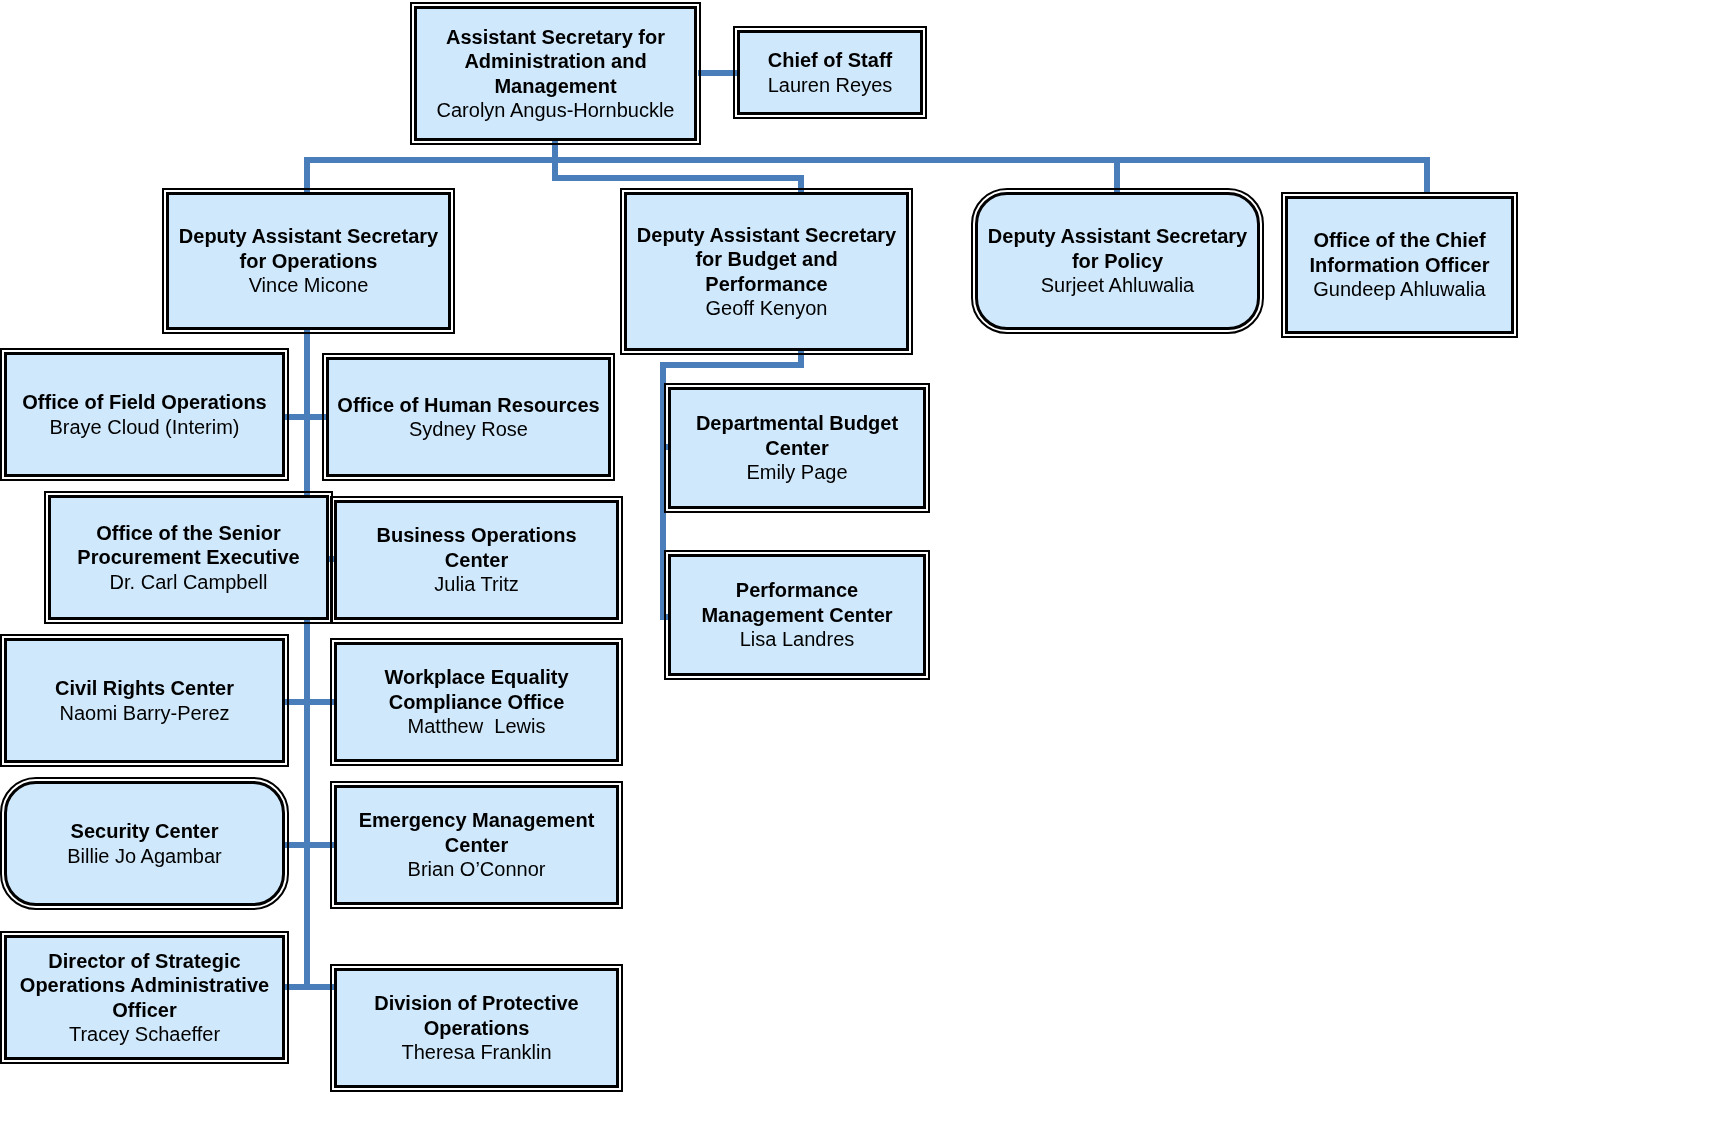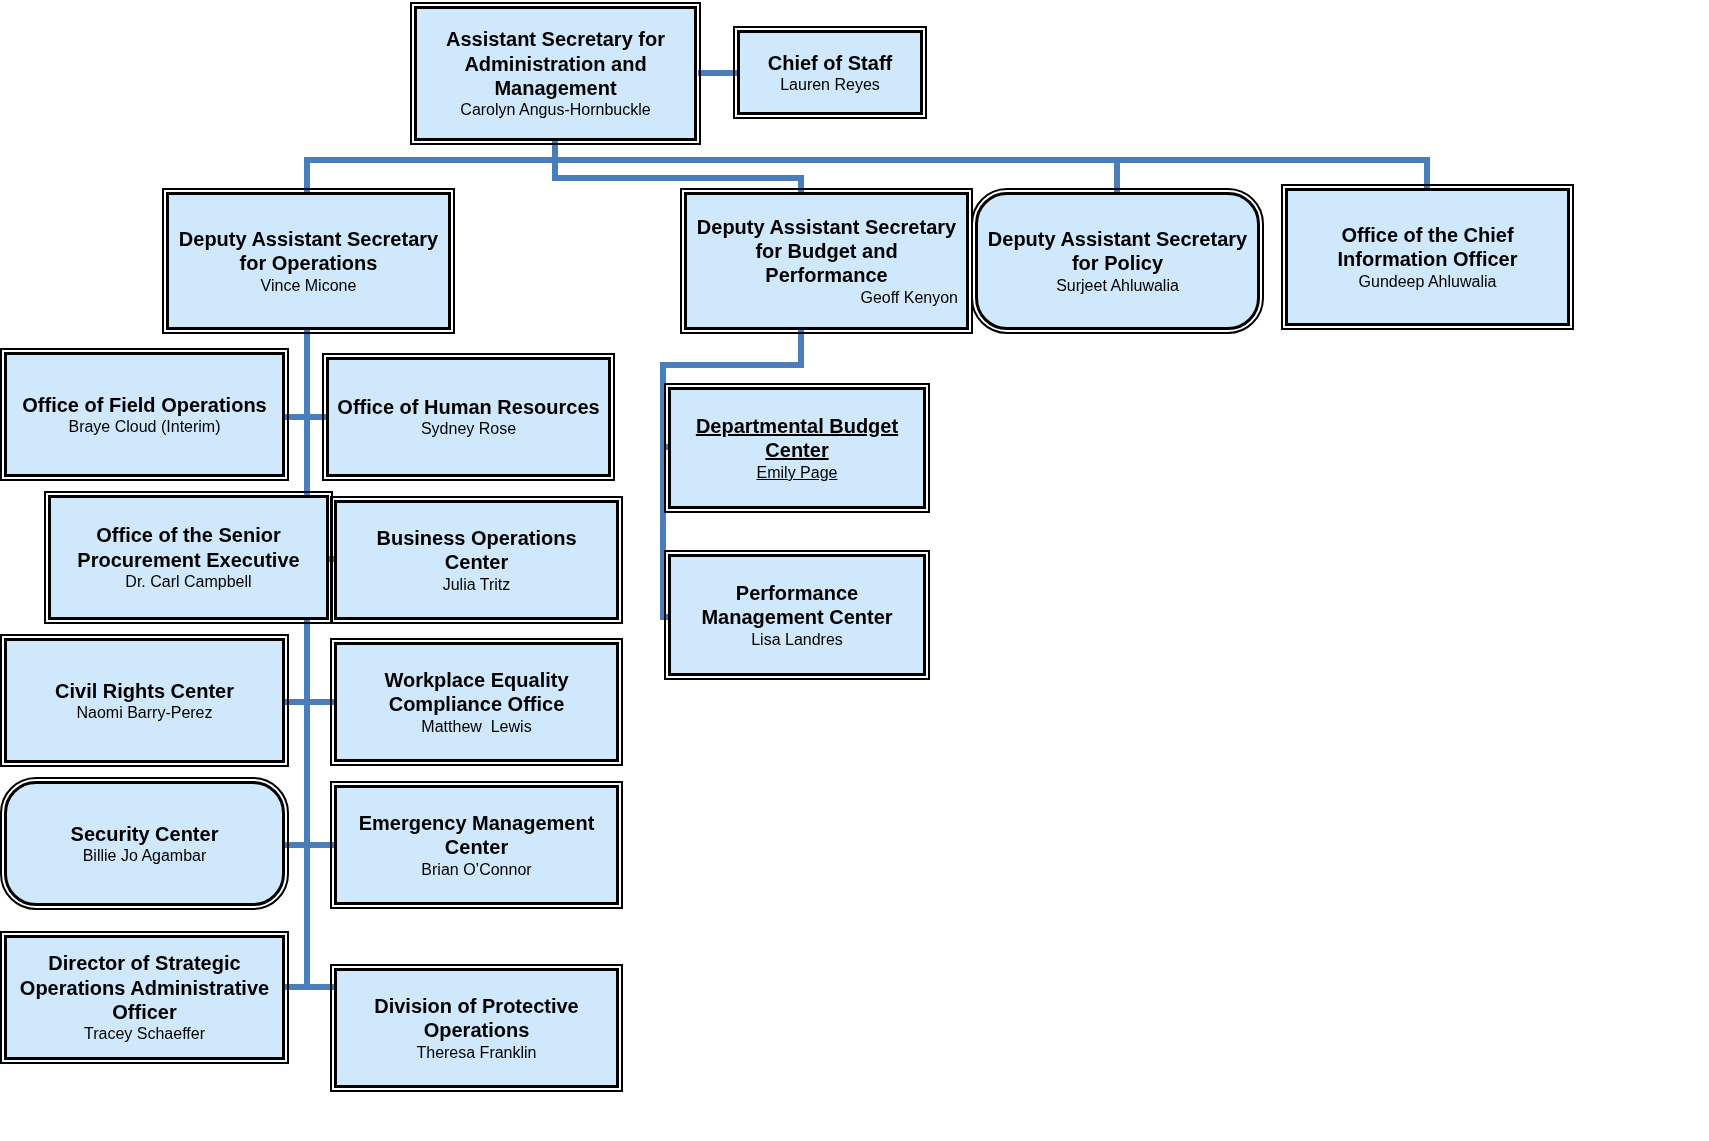--- a/index.html
+++ b/index.html
@@ -42,21 +42,21 @@
     z-index: 3;
   }
   .node .title {
     font-weight: bold;
     font-size: 20px;
     line-height: 1.22;
     letter-spacing: 0px;
   }
   .node .person {
     font-weight: normal;
-    font-size: 16px;
+    font-size: 20px;
     line-height: 1.22;
     white-space: pre;
   }
 </style>
 </head>
 <body>
 
 <div id="chart-canvas">
 
   <div class="conn" style="left:698px; top:70px; width:42px; height:6px;"></div>
@@ -103,31 +103,31 @@
   <div class="node" style="left:737px; top:30px; width:186px; height:85px;">
     <div class="title">Chief of Staff</div>
     <div class="person">Lauren Reyes</div>
   </div>
 
   <div class="node" style="left:166px; top:192px; width:285px; height:138px;">
     <div class="title">Deputy Assistant Secretary for Operations</div>
     <div class="person">Vince Micone</div>
   </div>
 
-  <div class="node" style="left:684px; top:192px; width:285px; height:138px;align-items:flex-end;">
+  <div class="node" style="left:624px; top:192px; width:285px; height:159px;">
     <div class="title">Deputy Assistant Secretary for Budget and Performance</div>
     <div class="person">Geoff Kenyon</div>
   </div>
 
   <div class="node" style="left:975px; top:192px; width:285px; height:138px;border-radius:32px;">
     <div class="title">Deputy Assistant Secretary for Policy</div>
     <div class="person">Surjeet Ahluwalia</div>
   </div>
 
-  <div class="node" style="left:1285px; top:188px; width:285px; height:138px;justify-content:center;">
+  <div class="node" style="left:1285px; top:196px; width:229px; height:138px;justify-content:center;">
     <div class="title">Office of the Chief Information Officer</div>
     <div class="person">Gundeep Ahluwalia</div>
   </div>
 
   <div class="node" style="left:4px; top:352px; width:281px; height:125px;">
     <div class="title">Office of Field Operations</div>
     <div class="person">Braye Cloud (Interim)</div>
   </div>
 
   <div class="node" style="left:4px; top:495px; width:281px; height:125px;margin-left:44px;">
@@ -168,21 +168,21 @@
   <div class="node" style="left:334px; top:785px; width:285px; height:120px;">
     <div class="title">Emergency Management Center</div>
     <div class="person">Brian O’Connor</div>
   </div>
 
   <div class="node" style="left:334px; top:968px; width:285px; height:120px;">
     <div class="title">Division of Protective Operations</div>
     <div class="person">Theresa Franklin</div>
   </div>
 
-  <div class="node" style="left:668px; top:387px; width:258px; height:122px;text-decoration:underline;">
+  <div class="node" style="left:668px; top:387px; width:258px; height:122px;">
     <div class="title">Departmental Budget Center</div>
     <div class="person">Emily Page</div>
   </div>
 
   <div class="node" style="left:668px; top:554px; width:258px; height:122px;">
     <div class="title">Performance Management Center</div>
     <div class="person">Lisa Landres</div>
   </div>
 
 </div>

